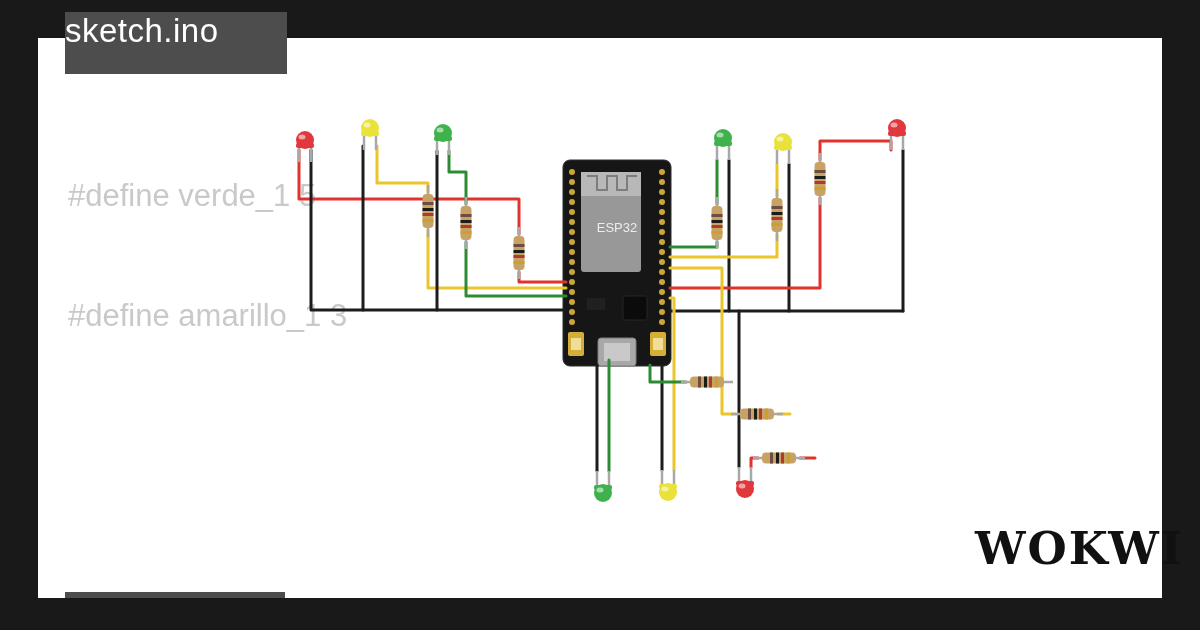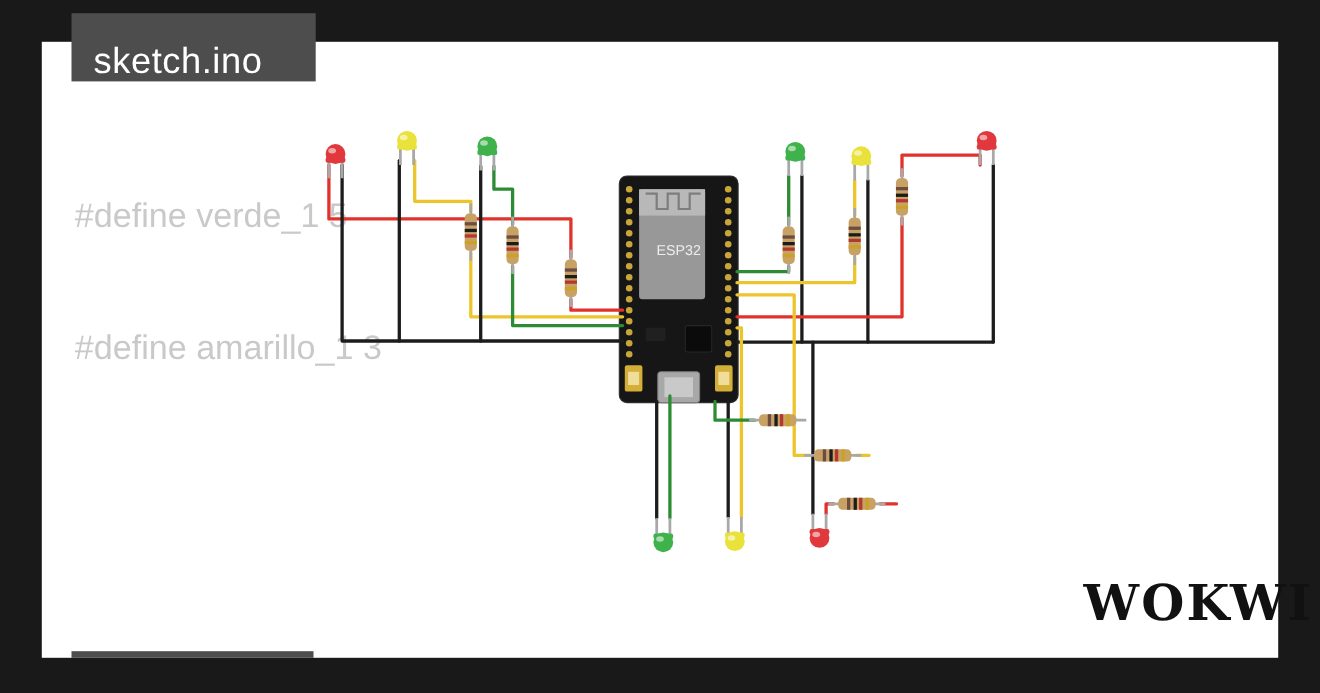--- a/index.html
+++ b/index.html
@@ -8,33 +8,33 @@
     background:#191919;
     font-family:"Liberation Sans", sans-serif;
   }
   .canvas{
     position:absolute;left:38px;top:38px;width:1124px;height:560px;
     background:#ffffff;
   }
   .filename-tab{
     position:absolute;left:65px;top:12px;width:222px;height:62px;
     background:#4d4d4d;color:#ffffff;
-    display:flex;align-items:flex-end;padding-left:20px;box-sizing:border-box;
+    display:flex;align-items:flex-start;box-sizing:border-box;
     font-size:33px;letter-spacing:0.5px;
   }
   .code{
     position:absolute;left:68px;top:100px;
     color:#c9c9c9;font-size:31px;white-space:pre;
   }
   .code-line{height:48px;display:flex;align-items:center;text-align:center;}
   .circuit-svg{position:absolute;left:0;top:0;width:1200px;height:630px;}
   .wokwi-logo{
     position:absolute;left:975px;top:520px;width:185px;height:56px;
     color:#111111;font-family:"DejaVu Serif", serif;font-weight:bold;
-    font-size:45px;letter-spacing:2px;display:flex;align-items:center;margin-left:10px;
+    font-size:45px;letter-spacing:2px;display:flex;align-items:center;
   }
   .cropped-box{
     position:absolute;left:65px;top:592px;width:220px;height:6px;
     background:#4d4d4d;
   }
 </style>
 </head>
 <body>
 
 <div class="canvas"></div>

